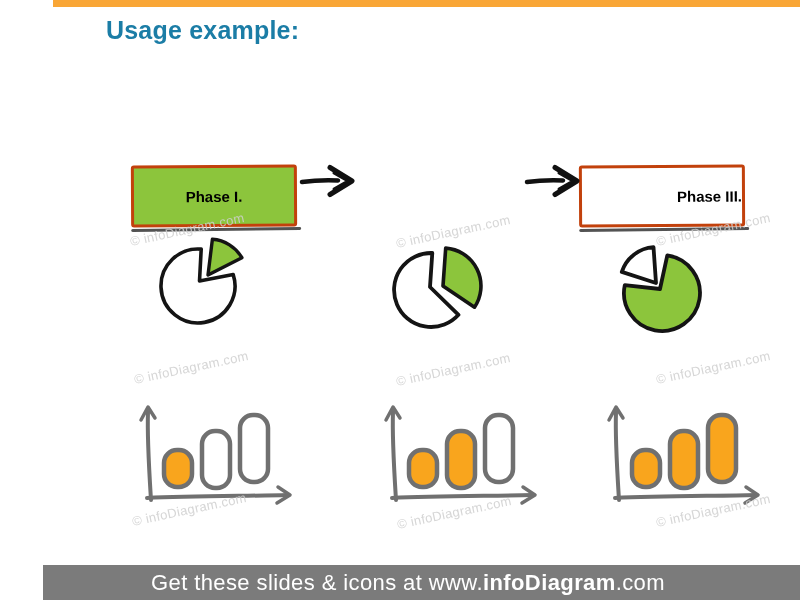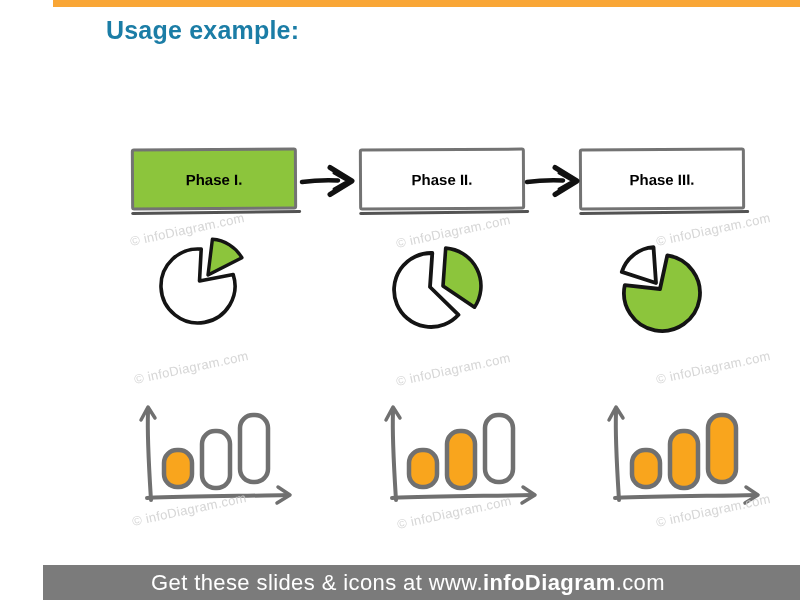--- a/index.html
+++ b/index.html
@@ -4,28 +4,28 @@
 <style>
   html,body{margin:0;padding:0;background:#fff;}
   .slide{position:relative;width:800px;height:600px;background:#fff;overflow:hidden;
          font-family:"Liberation Sans",sans-serif;margin-left:43px;}
   
   .top-bar{position:absolute;left:10px;right:0;top:0;height:7px;background:#F9A636;}
   
   .title{position:absolute;left:63px;top:13px;color:#1B7DA6;font-size:25px;
          font-weight:600;line-height:34px;letter-spacing:.2px;}
   
-  .phase-box{position:absolute;top:148px;width:160px;height:56px;border:3px solid #737373;
+  .phase-box{position:absolute;top:165px;width:160px;height:56px;border:3px solid #c2410c;
              border-radius:3px;display:flex;align-items:center;justify-content:center;
              font-size:15px;font-weight:bold;color:#000;background:#fff;
              transform:rotate(-0.3deg);}
   .phase-box.filled{background:#8CC53C;}
   .phase-box::after{content:"";position:absolute;left:-3px;right:-7px;bottom:-7px;height:3px;
              background:#1a1a1a;opacity:.75;transform:rotate(-0.4deg);border-radius:2px;}
-  .box-1{left:88px;} .box-2{left:316px;} .box-3{left:536px;}
+  .box-1{left:88px;} .box-2{left:316px;} .box-3{left:536px;justify-content:flex-end;}
   
   .arrow{position:absolute;top:163px;width:56px;height:36px;}
   .arrow-1{left:256px;} .arrow-2{left:481px;}
   .pie{position:absolute;} 
   .pie-1{left:95px;top:232px;} .pie-2{left:330px;top:235px;} .pie-3{left:555px;top:237px;}
   .barchart{position:absolute;top:398px;}
   .bars-1{left:88px;} .bars-2{left:333px;} .bars-3{left:556px;}
   .bar-rect{fill:#fff;stroke:#707070;stroke-width:4.5;}
   .bar-rect.filled{fill:#F9A51D;}
   
@@ -44,23 +44,20 @@
 <div class="slide">
 
   <div class="top-bar"></div>
 
   <div class="title">
     <div>Usage example:</div>
   </div>
 
   <div class="phase-box box-1 filled">
     <span>Phase I.</span>
-  </div>
-  <div class="phase-box box-2">
-    <span>Phase II.</span>
   </div>
   <div class="phase-box box-3">
     <span>Phase III.</span>
   </div>
 
   <svg class="arrow arrow-1" viewBox="0 0 56 36">
     <path d="M3 19 C 14 17.5 26 17 39 17.5" stroke="#111" stroke-width="4.5" fill="none" stroke-linecap="round"></path>
     <path d="M31 4.5 L53 18 L31 31.5" stroke="#111" stroke-width="5" fill="none" stroke-linecap="round" stroke-linejoin="round"></path>
     <path d="M35 10 L49 18 L35 26" stroke="#111" stroke-width="3" fill="none" stroke-linecap="round" stroke-linejoin="round"></path>
   </svg>

